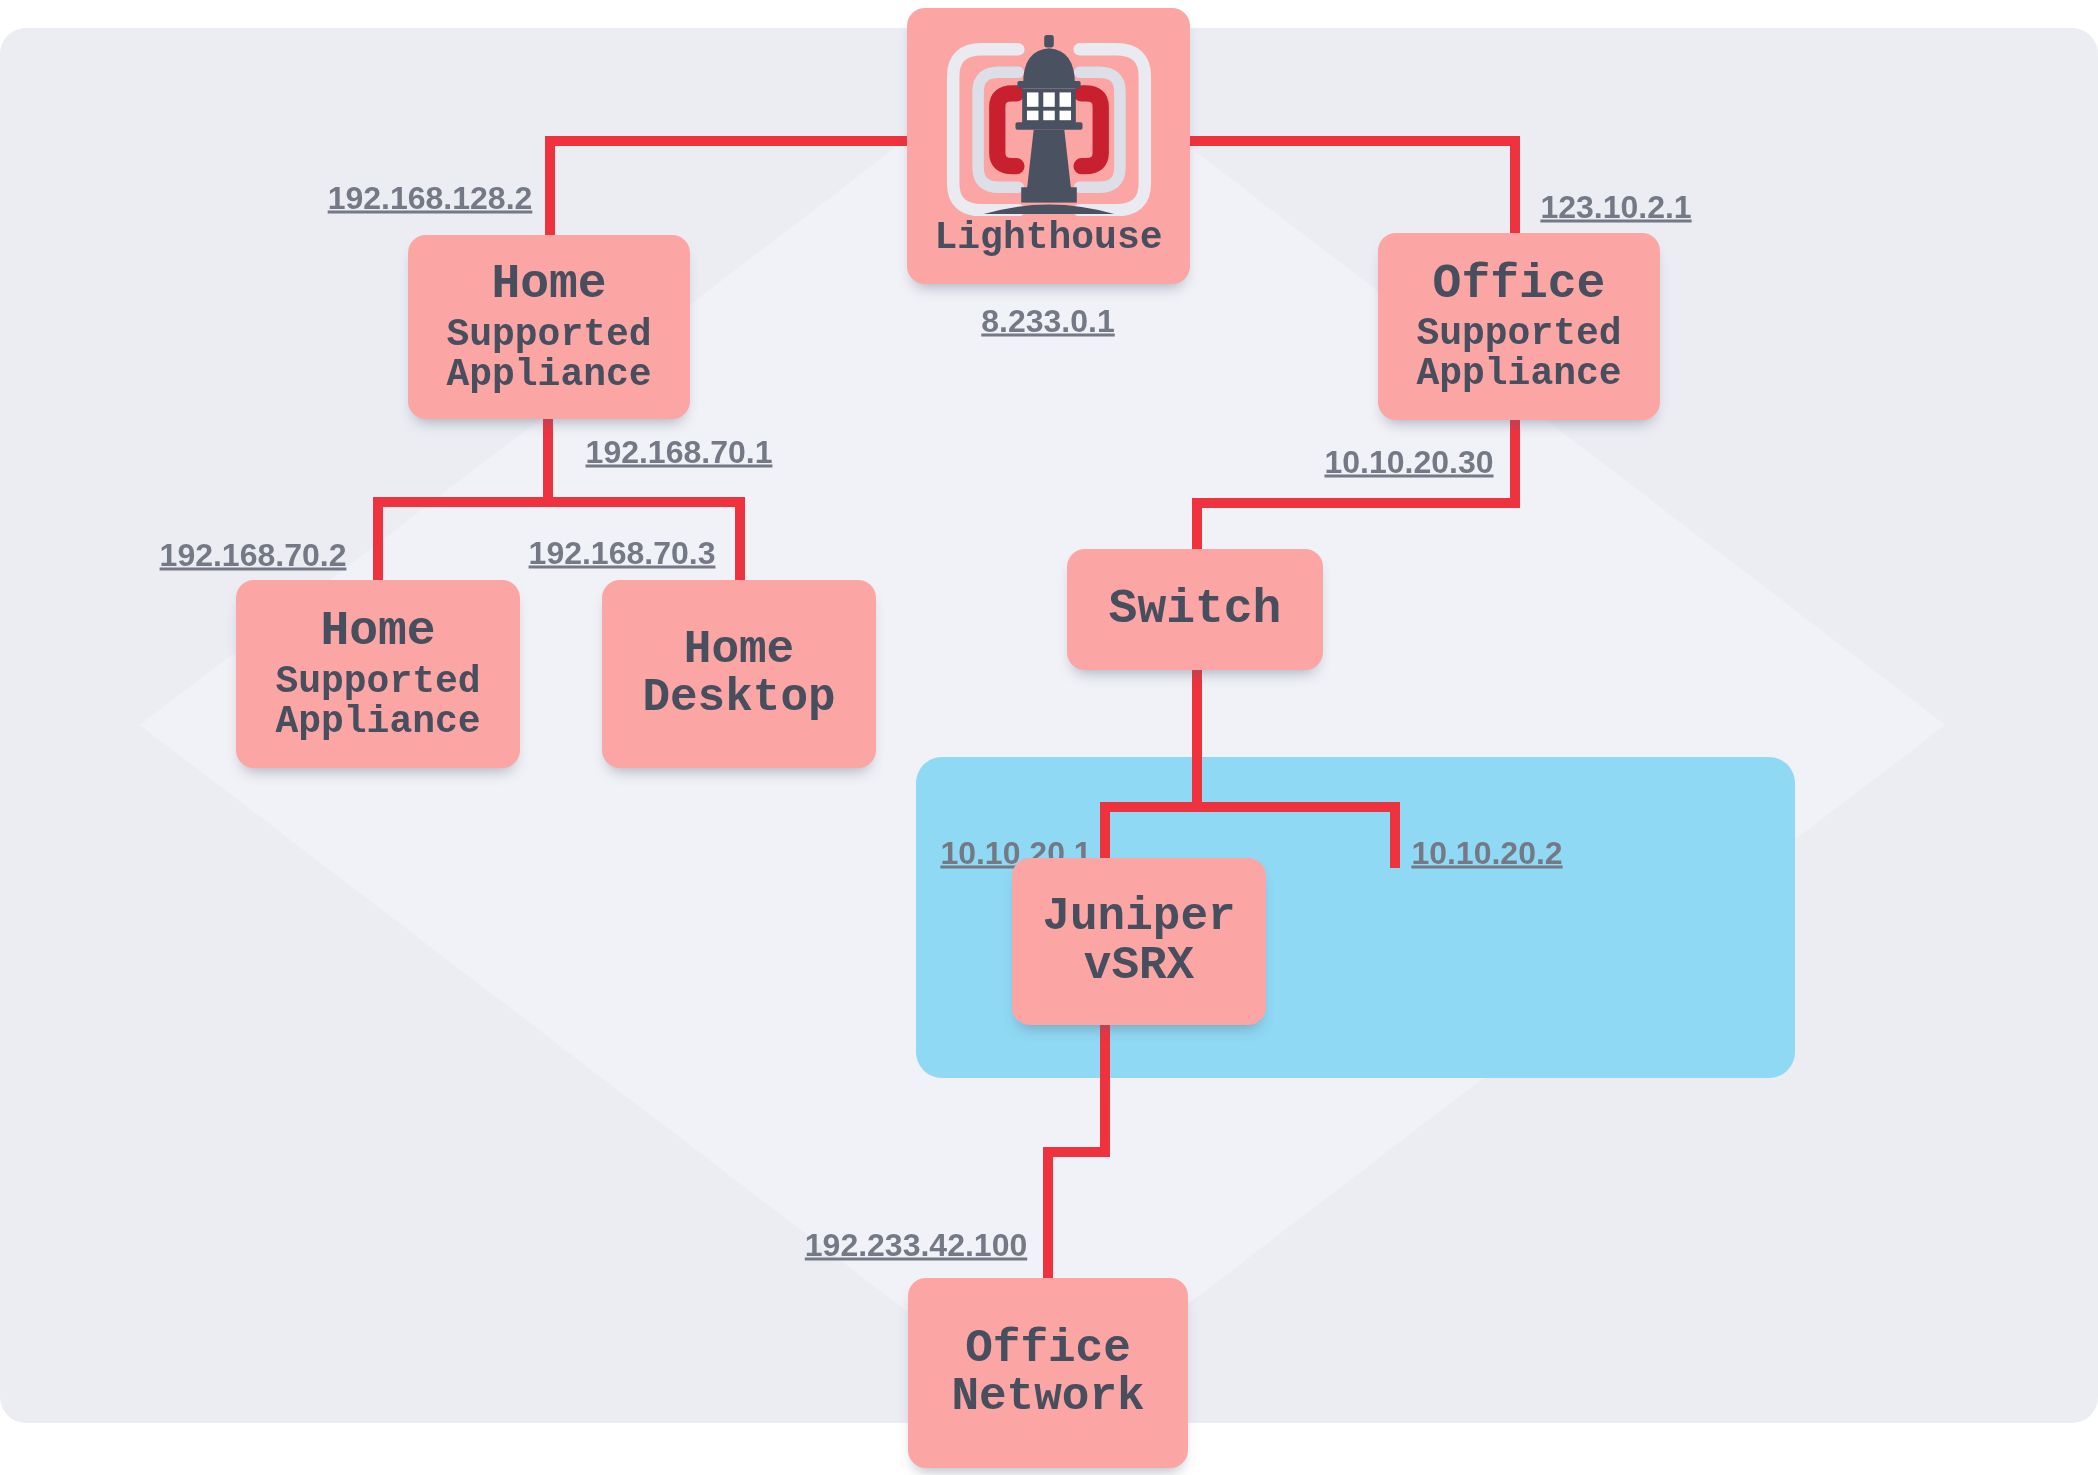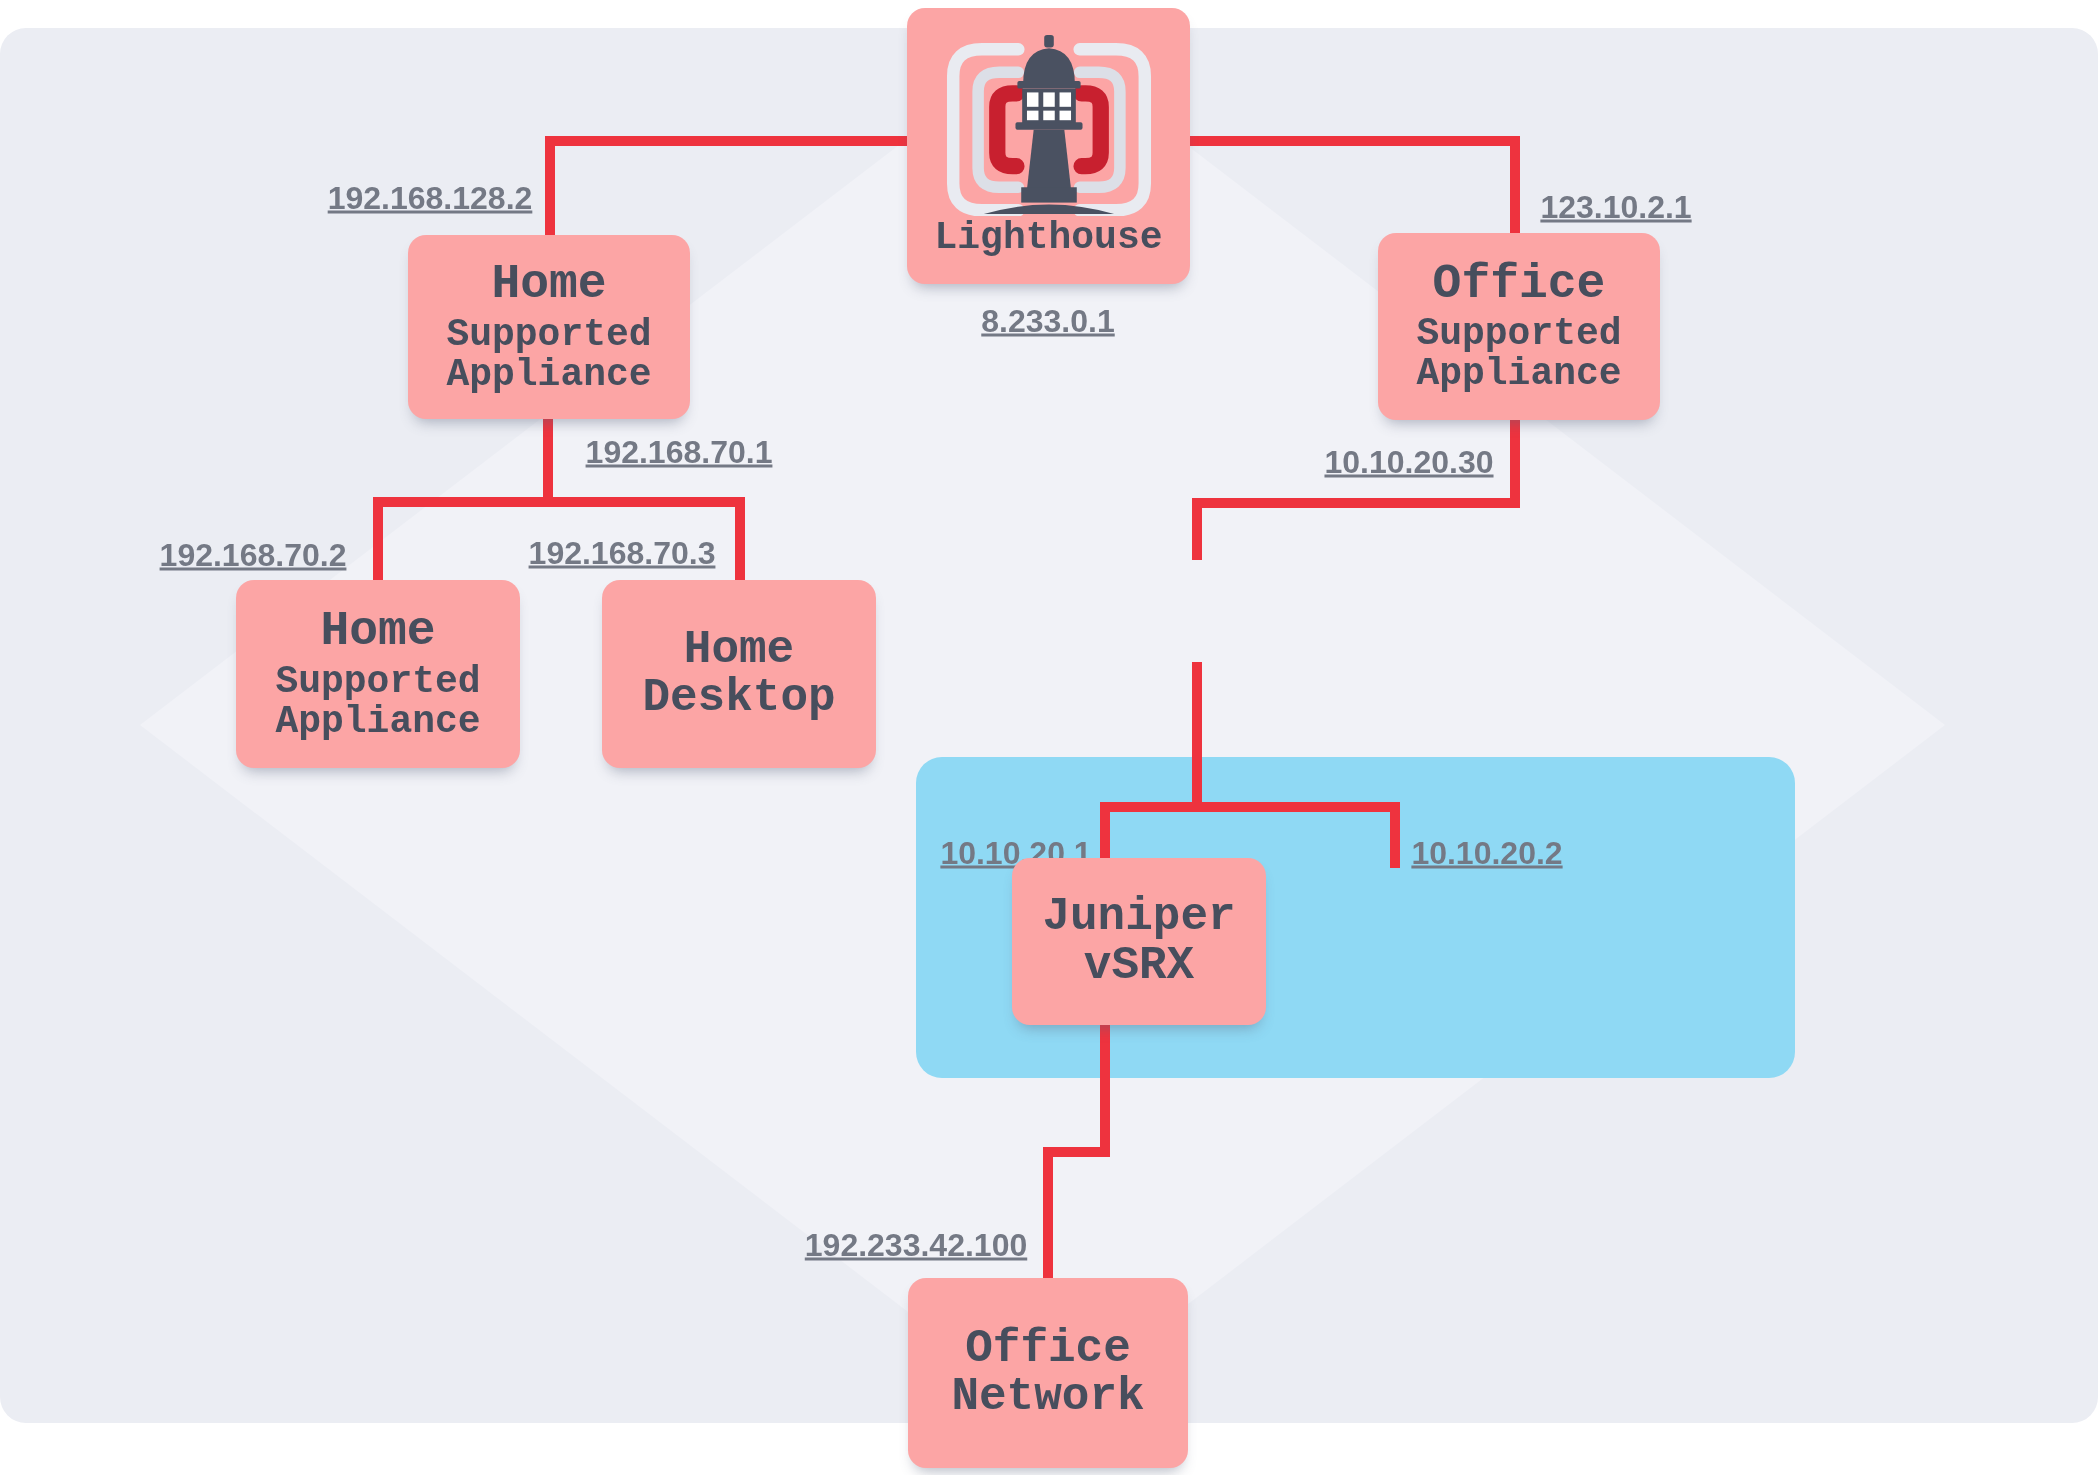--- a/index.html
+++ b/index.html
@@ -155,20 +155,23 @@
       <div class="t-sub">Supported</div>
       <div class="t-sub">Appliance</div>
     </div>
   </div>
 
   <div class="card c-home-desktop">
     <div class="t-line">Home</div>
     <div class="t-line">Desktop</div>
   </div>
 
+  <div class="card c-switch">
+    <div class="t-big">Switch</div>
+  </div>
 
   <div class="card c-juniper">
     <div class="t-line">Juniper</div>
     <div class="t-line">vSRX</div>
   </div>
 
 
   <div class="card c-office-network">
     <div class="t-line">Office</div>
     <div class="t-line">Network</div>

